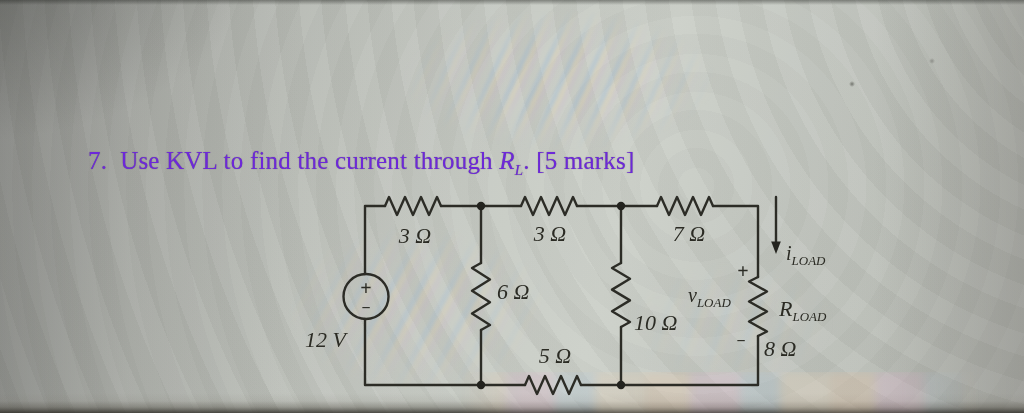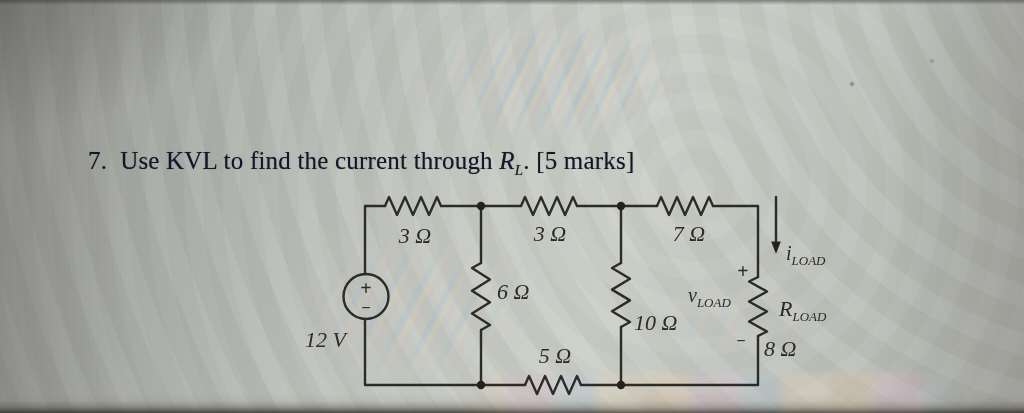--- a/index.html
+++ b/index.html
@@ -56,21 +56,21 @@
     background:repeating-linear-gradient(90deg,
       rgba(235,195,160,.55) 0 45px, rgba(225,175,205,.5) 45px 95px,
       rgba(170,200,230,.38) 95px 135px, rgba(238,212,182,.5) 135px 185px);
     -webkit-mask-image:linear-gradient(90deg, transparent 0, #000 12%, #000 85%, transparent 100%);
     mask-image:linear-gradient(90deg, transparent 0, #000 12%, #000 85%, transparent 100%);
     filter:blur(4px);opacity:.5;
   }
   
   .title{
     position:absolute;left:88px;top:147px;white-space:nowrap;
-    font-size:25px;color:#0f172a;letter-spacing:.2px;
+    font-size:25px;color:#6d28d9;letter-spacing:.2px;
     text-shadow:0 0 1px rgba(45,45,38,.5);
   }
   .title .pnum{margin-right:13px;}
   .title i{font-style:italic;}
   .title sub{font-style:italic;font-size:15px;line-height:0;}
   
   svg.circuit{position:absolute;left:0;top:0;}
   .wire{stroke:#2c2c26;stroke-width:2.4;fill:none;stroke-linejoin:round;stroke-linecap:round;}
   .dot{fill:#23231e;stroke:none;}
   .lbl{font-family:"Liberation Serif",serif;font-style:italic;font-size:22px;fill:#2b2b24;}

